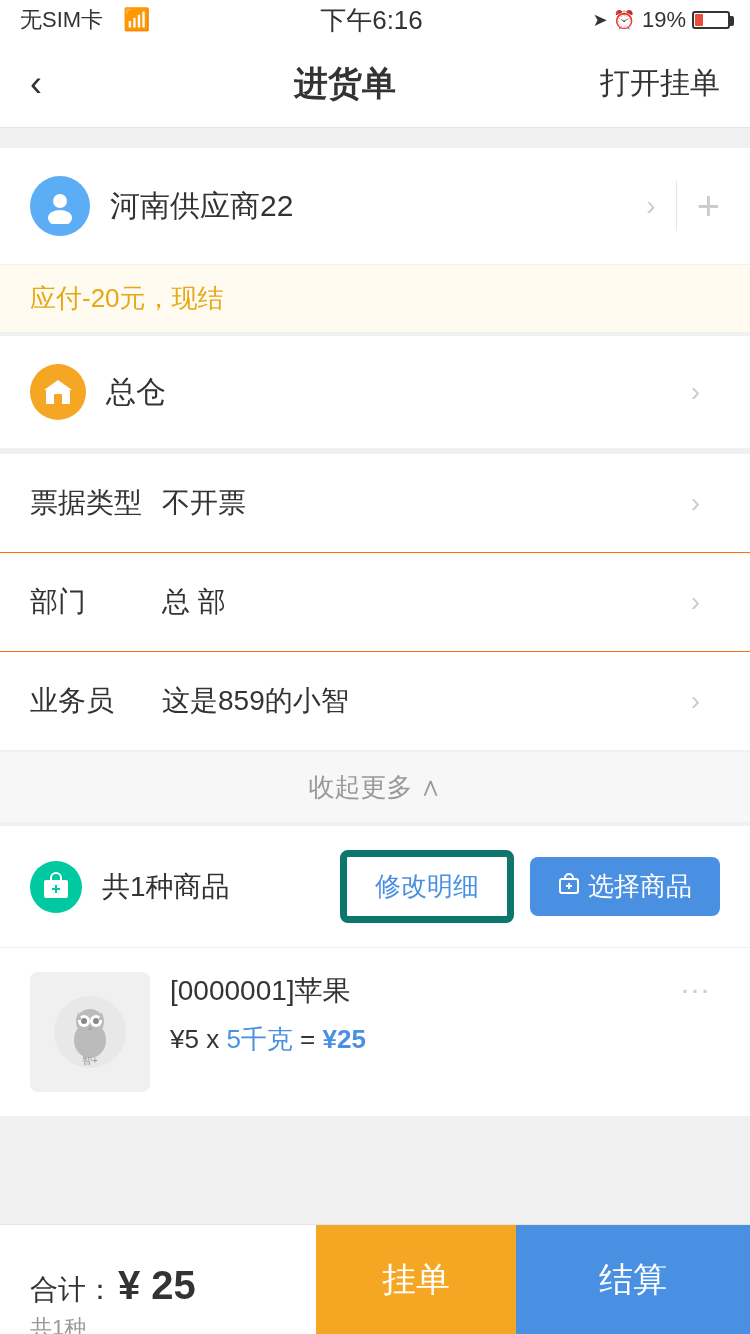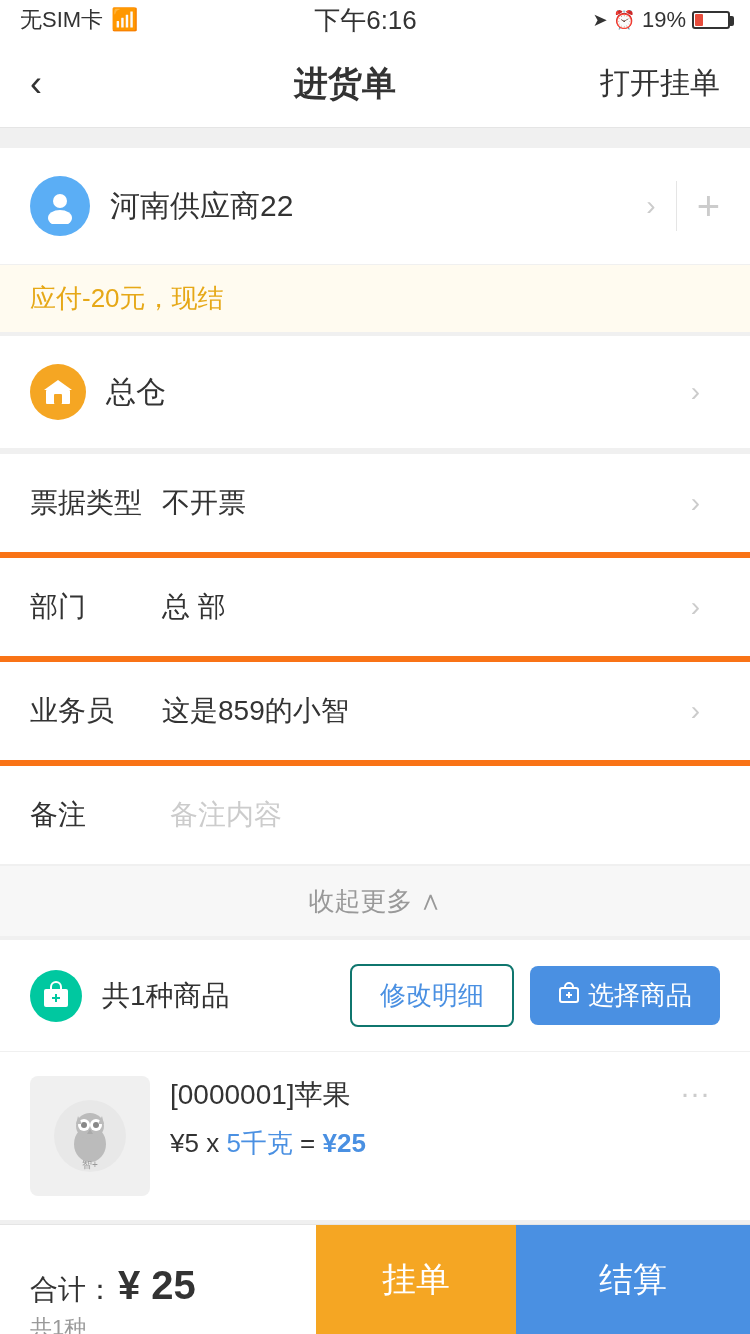--- a/index.html
+++ b/index.html
@@ -18,21 +18,21 @@
       width: 750px;
       height: 40px;
       background: #fff;
       display: flex;
       align-items: center;
       justify-content: space-between;
       padding: 0 20px;
       font-size: 22px;
       color: #333;
     }
-    .status-left { display: flex; align-items: center; gap: 8px; }
+    .status-left { display: flex; align-items: center; gap: 20px; }
     .status-center { font-size: 26px; font-weight: 500; }
     .status-right { display: flex; align-items: center; gap: 6px; font-size: 22px; }
     .battery-icon {
       width: 38px; height: 18px;
       border: 2px solid #333;
       border-radius: 3px;
       position: relative;
       display: inline-block;
     }
     .battery-icon::after {
@@ -165,21 +165,21 @@
     
     .form-section {
       background: #fff;
       width: 750px;
       margin-top: 2px;
     }
     .form-row {
       display: flex;
       align-items: center;
       padding: 30px 30px;
-      border-bottom: 6px solid #f97316;
+      border-bottom: 1px solid #f97316;
     }
     .form-row:last-child { border-bottom: none; }
     .form-label {
       font-size: 28px;
       color: #333;
       width: 120px;
       flex-shrink: 0;
     }
     .form-value {
       flex: 1;
@@ -226,21 +226,21 @@
       display: flex; align-items: center; justify-content: center;
       margin-right: 20px;
       flex-shrink: 0;
     }
     .product-count {
       flex: 1;
       font-size: 28px;
       color: #333;
     }
     .btn-modify {
-      border: 2px solid #0f766e;
+      border: 7px solid #0f766e;
       color: #4a90e2;
       background: #fff;
       border-radius: 8px;
       padding: 12px 28px;
       font-size: 26px;
       margin-right: 16px;
       cursor: pointer;
     }
     .btn-select {
       background: #4a90e2;
@@ -421,24 +421,20 @@
     <span class="form-value">总 部</span>
     <span class="chevron-icon">›</span>
   </div>
 
   <div class="form-row">
     <span class="form-label">业务员</span>
     <span class="form-value">这是859的小智</span>
     <span class="chevron-icon">›</span>
   </div>
 
-  <div class="form-row">
-    <span class="form-label">备注</span>
-    <span class="form-placeholder">备注内容</span>
-  </div>
 </div>
 
 <div class="collapse-bar">收起更多 ∧</div>
 
 <div style="height:2px;background:#f0f0f0;"></div>
 
 <div class="product-section">
   <div class="product-header">
     <div class="product-header-icon">
       <svg width="30" height="30" viewBox="0 0 30 30" fill="none">

